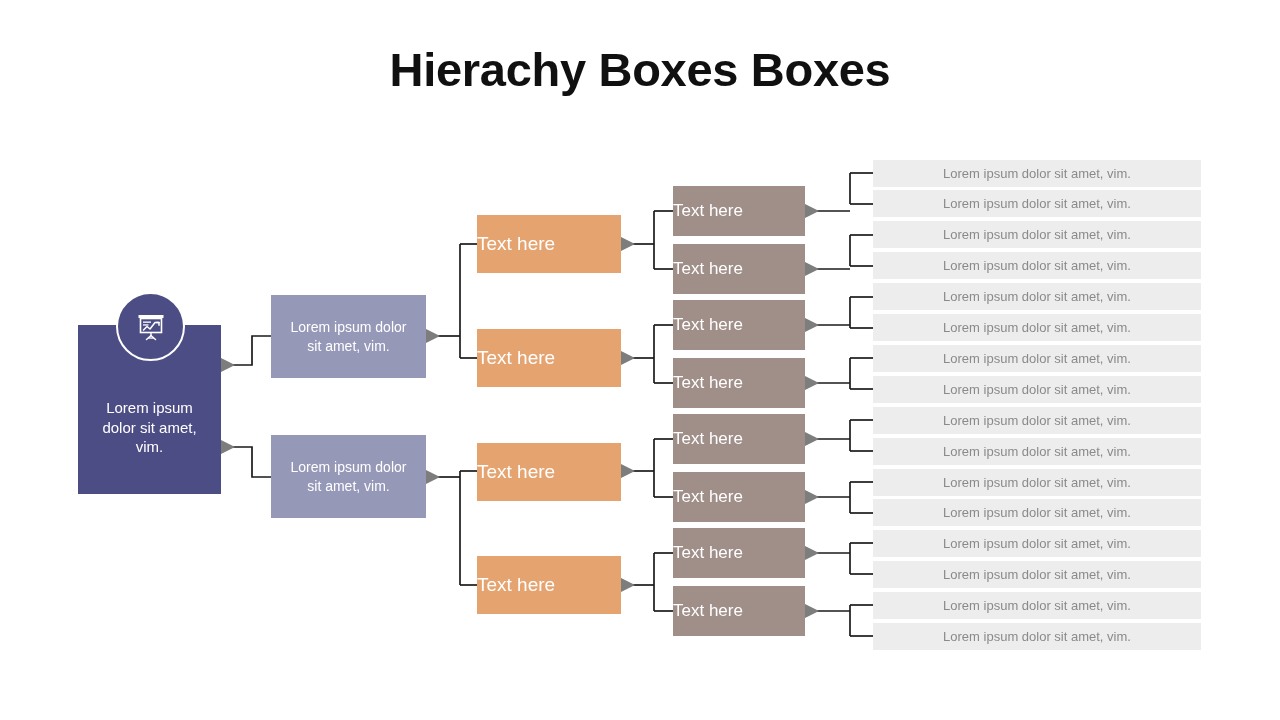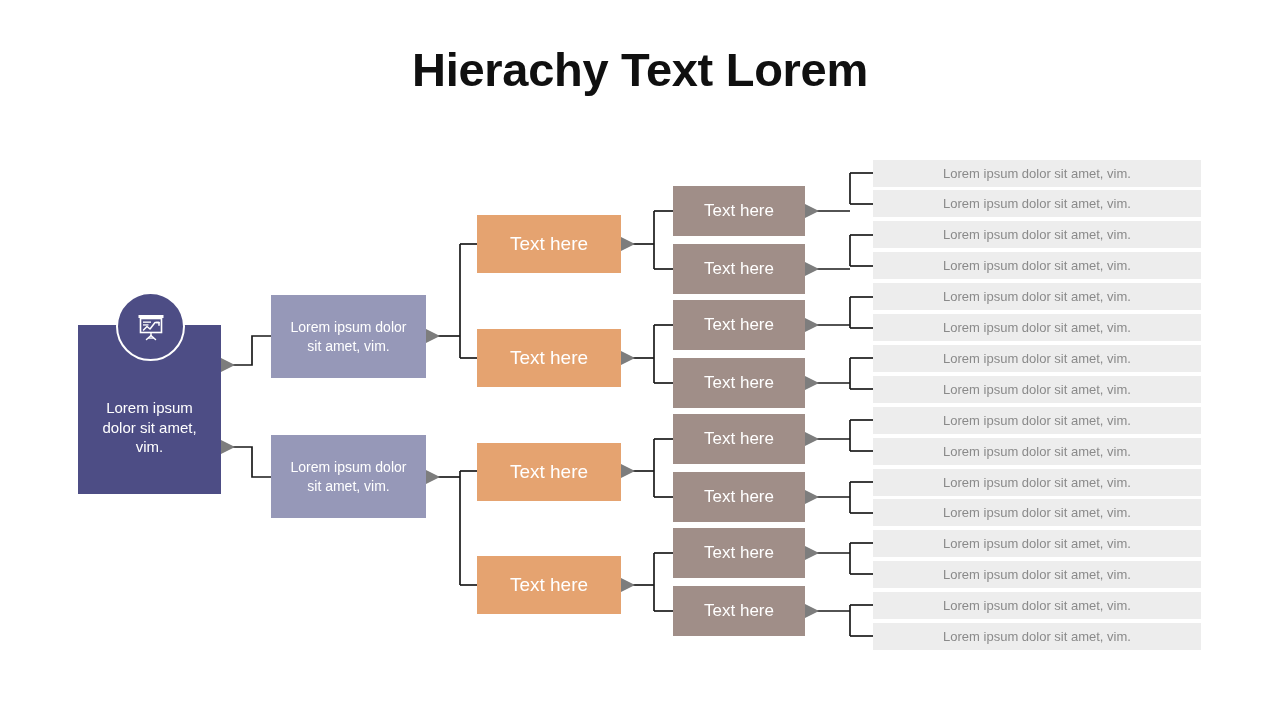--- a/index.html
+++ b/index.html
@@ -45,21 +45,21 @@
     width: 1280px;
     height: 720px;
     pointer-events: none;
   }
 
   .node {
     position: absolute;
     box-sizing: border-box;
     display: flex;
     align-items: center;
-    justify-content: center;
+    justify-content: flex-start;
     text-align: center;
     color: #ffffff;
     line-height: 1.30;
   }
 
   
   #root-node {
     left: 78px;
     top: 325px;
     width: 143px;
@@ -132,21 +132,21 @@
     font-size: 13px;
     display: flex;
     align-items: center;
     justify-content: center;
     box-sizing: border-box;
   }
 </style>
 </head>
 <body>
 
-<div id="slide-title">Hierachy Text Lorem</div>
+<div id="slide-title">Hierachy Boxes Boxes</div>
 
 <div id="diagram">
 
   <svg id="connector-layer" viewBox="0 0 1280 720" width="1280" height="720">
     <g stroke="#1a1a1a" stroke-width="1.7" fill="none">
 
       <path d="M232,365 L252,365 L252,336 L271,336"></path>
       <path d="M232,447 L252,447 L252,477 L271,477"></path>
 
       <path d="M433,336 L460,336"></path>

